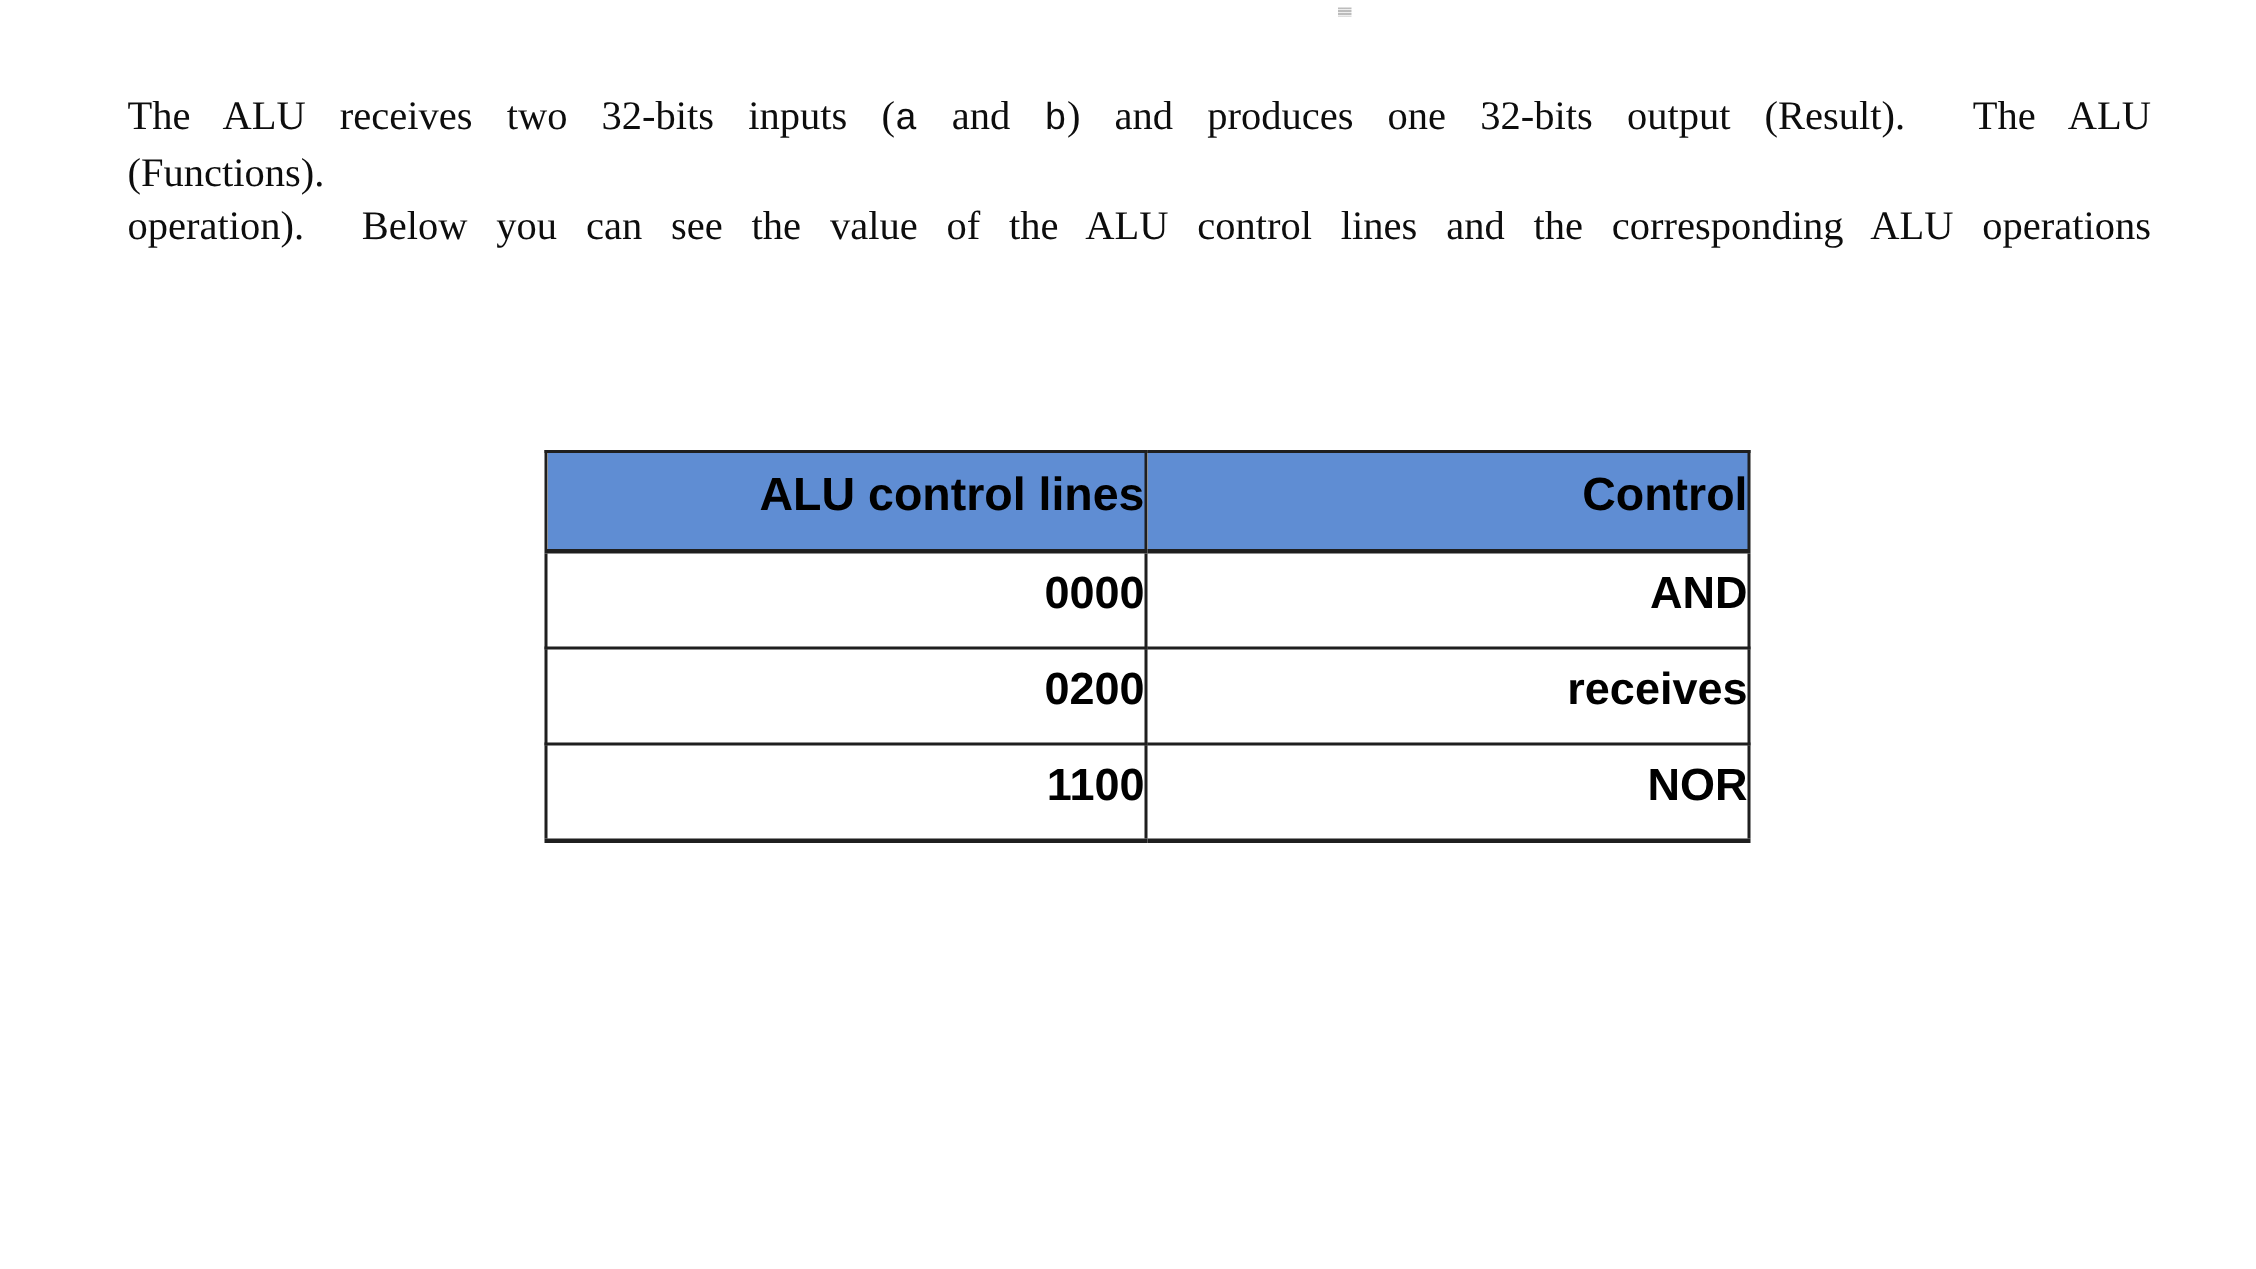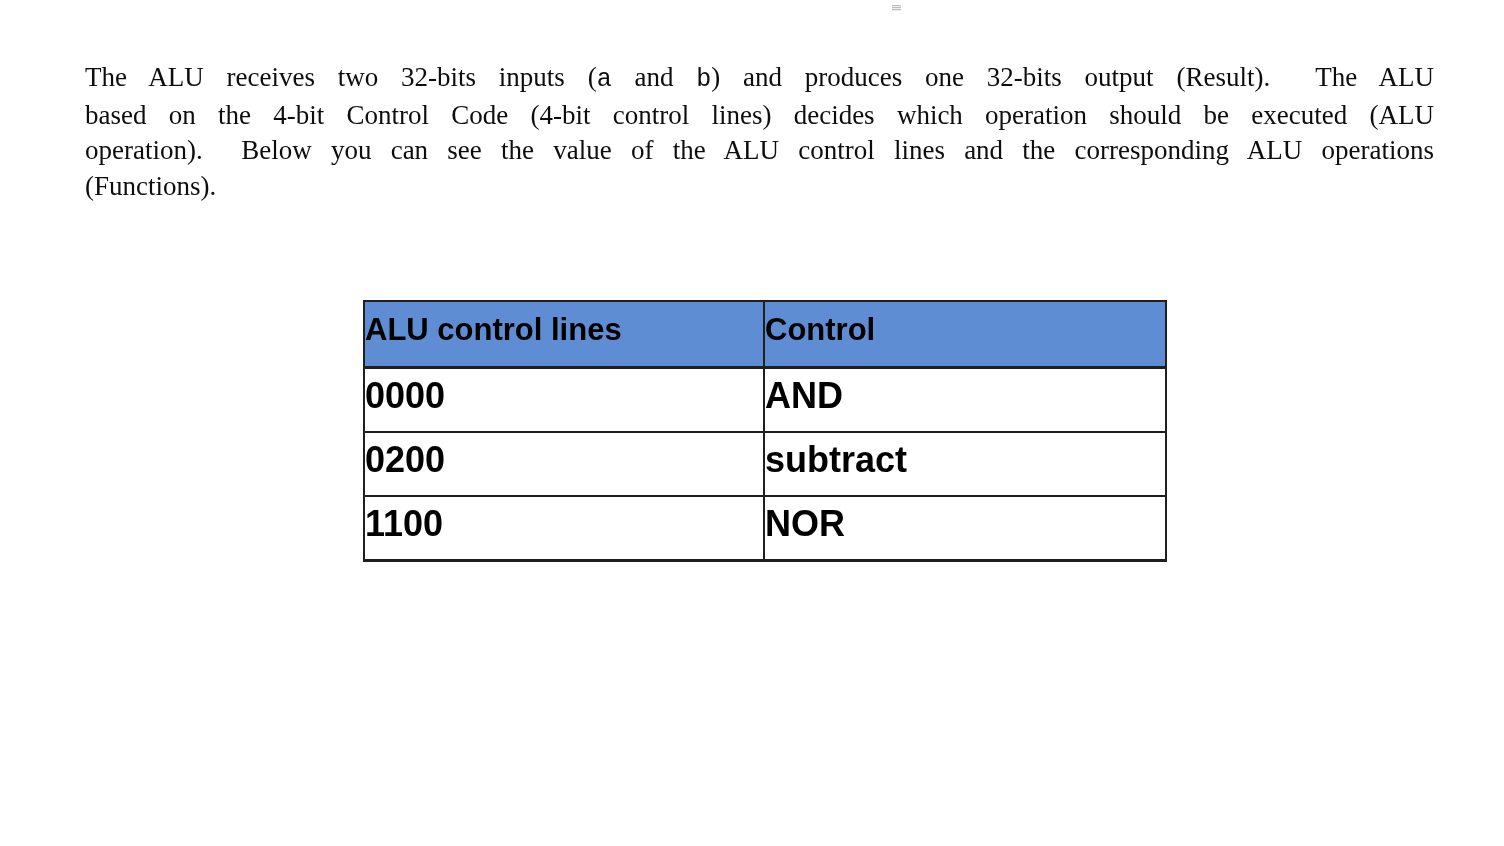--- a/index.html
+++ b/index.html
@@ -55,77 +55,76 @@
     left: 363px;
     top: 300px;
     width: 802px;
     border-collapse: collapse;
     table-layout: fixed;
     font-family: "Liberation Sans", "DejaVu Sans", sans-serif;
     color: #000000;
   }
   table.alu th, table.alu td {
     border: 2px solid var(--border-color, #1f1f1f);
-    text-align: left;
+    text-align: right;
     vertical-align: middle;
     padding: 0 0 8px 0;
     overflow: hidden;
   }
   table.alu th {
     background: var(--header-bg, #5f8dd3);
     height: 56px;
     font-size: 31px;
     font-weight: 700;
     border-bottom-width: 3px;
   }
   table.alu td {
     height: 54px;
-    font-size: 36px;
+    font-size: 30px;
     font-weight: 700;
     background: #ffffff;
   }
   table.alu tr:last-child td {
     border-bottom-width: 3px;
   }
   col.c1 { width: 400px; }
   col.c2 { width: 402px; }
 </style>
 </head>
 <body>
 
 <div class="page">
 
   <div class="smudge"></div>
 
   <div class="paragraph">
     <div class="line justify-full"><span>The ALU receives two 32-bits inputs (</span><span class="mono">a</span><span> and </span><span class="mono">b</span><span>) and produces one 32-bits output (Result).&nbsp; The ALU</span></div>
-    <div class="line justify-full">based on the 4-bit Control Code (4-bit control lines) decides which operation should be executed (ALU</div>
+    <div class="line">(Functions).</div>
     <div class="line justify-full">operation).&nbsp; Below you can see the value of the ALU control lines and the corresponding ALU operations</div>
-    <div class="line">(Functions).</div>
   </div>
 
   <table class="alu">
     <colgroup>
         <col class="c1">
         <col class="c2">
       </colgroup>
     <thead>
       <tr>
         <th>ALU control lines</th>
         <th>Control</th>
       </tr>
     </thead>
     <tbody>
       <tr>
         <td>0000</td>
         <td>AND</td>
       </tr>
       <tr>
         <td>0200</td>
-        <td>subtract</td>
+        <td>receives</td>
       </tr>
       <tr>
         <td>1100</td>
         <td>NOR</td>
       </tr>
     </tbody>
   </table>
 
 </div>
 

